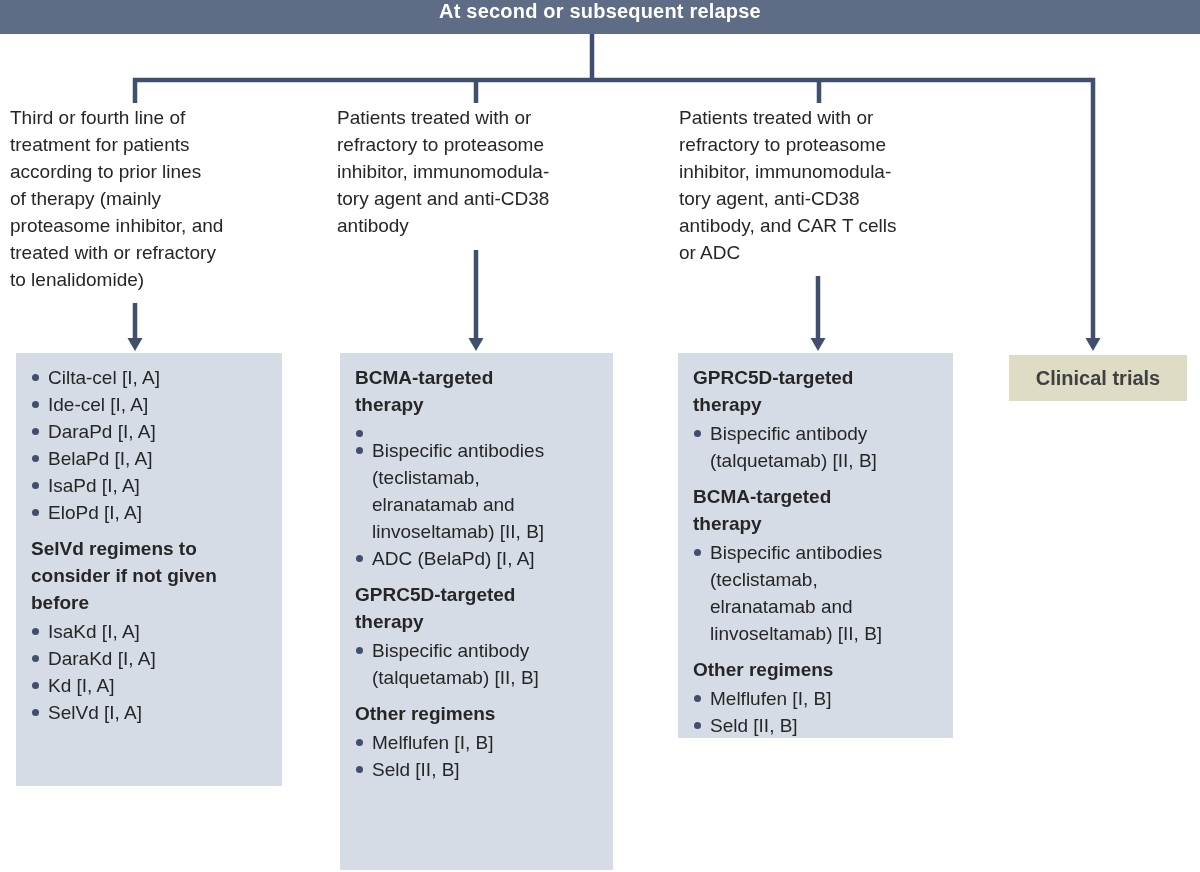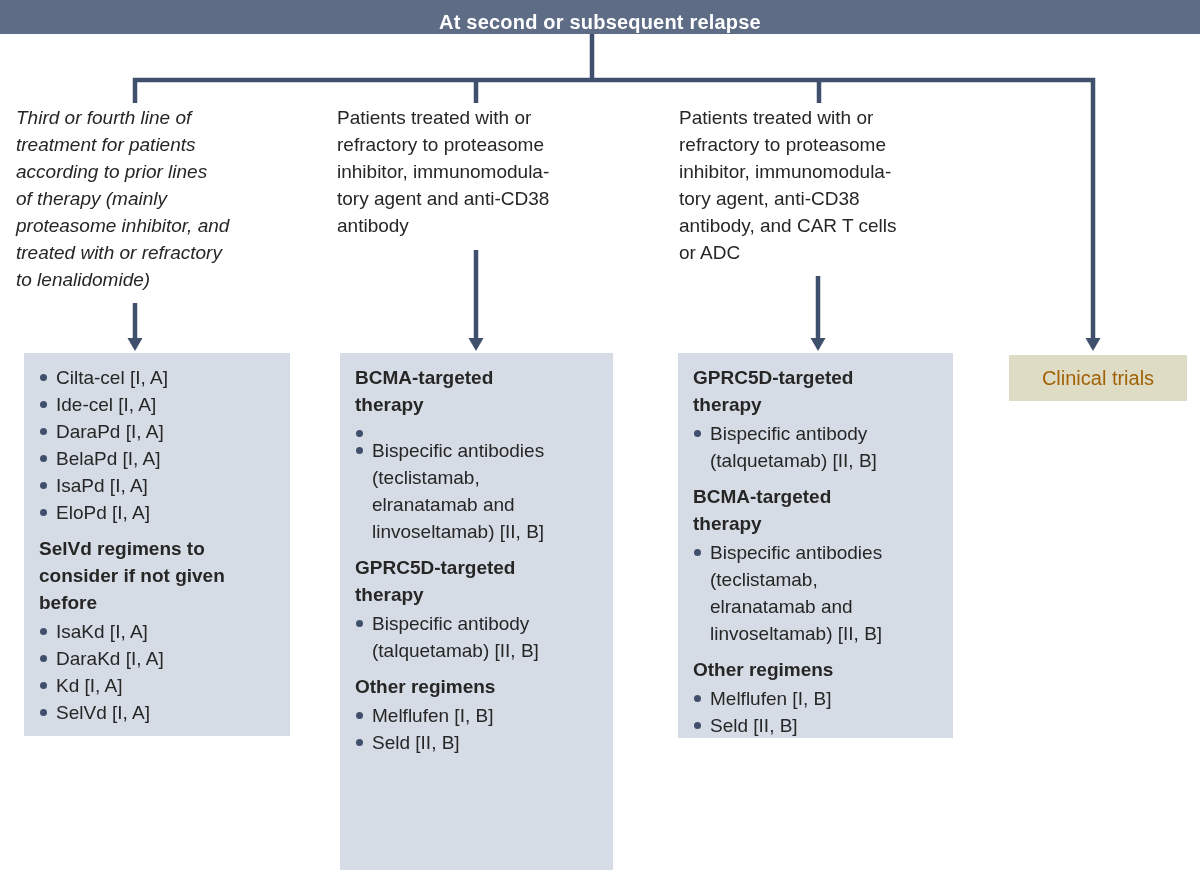--- a/index.html
+++ b/index.html
@@ -12,50 +12,50 @@
     --header-text:#ffffff;
   }
   *{box-sizing:border-box;}
   html,body{margin:0;padding:0;background:#ffffff;}
   .canvas{
     position:relative;width:1200px;height:872px;background:#ffffff;overflow:hidden;
     font-family:"Liberation Sans","DejaVu Sans",sans-serif;color:var(--text);
   }
   .topbar{
     position:absolute;left:0;top:0;width:1200px;height:34px;background:var(--header-bg);
-    display:flex;align-items:flex-end;justify-content:center;
+    display:flex;align-items:flex-start;justify-content:center;
   }
   .topbar span{color:var(--header-text);font-weight:bold;font-size:20px;letter-spacing:.2px;}
   svg.connectors{position:absolute;left:0;top:0;}
   .cline{stroke:var(--line);stroke-width:4.5;fill:none;}
   .chead{fill:var(--line);stroke:none;}
   .branch-text{
     position:absolute;white-space:pre-line;font-size:19px;line-height:27px;color:var(--text);
   }
-  .b1{left:16px;top:104px;width:315px;font-style:italic;}
+  .b1{left:10px;top:104px;width:315px;}
   .b2{left:337px;top:104px;width:305px;}
   .b3{left:679px;top:104px;width:305px;}
   .box{
     position:absolute;background:var(--box-bg);font-size:19px;line-height:27px;
     padding:11px 10px 0 15px;
   }
-  .box1{left:24px;top:353px;width:266px;height:383px;}
+  .box1{left:16px;top:353px;width:266px;height:433px;}
   .box2{left:340px;top:353px;width:273px;height:517px;}
   .box3{left:678px;top:353px;width:275px;height:385px;}
   .box-h{font-weight:bold;white-space:pre-line;margin:9px 0 2px 0;}
   .box .box-h:first-child{margin-top:0;}
   ul.blist{list-style:none;margin:0;padding:0;}
   ul.blist li{display:flex;}
   .dot{flex:none;width:7px;height:7px;border-radius:50%;background:var(--bullet);margin:10px 9px 0 1px;}
   .t{white-space:pre-line;}
   .trials{
     position:absolute;left:1009px;top:355px;width:178px;height:46px;background:var(--trials-bg);
     display:flex;align-items:center;justify-content:center;
   }
-  .trials span{font-weight:normal;font-size:20px;color:#a16207;}
+  .trials span{font-weight:bold;font-size:20px;color:#404040;}
 </style>
 </head>
 <body>
 
 <div class="canvas">
 
   <div class="topbar">
     <span>At second or subsequent relapse</span>
   </div>
 
@@ -155,20 +155,24 @@
       <li>
           <span class="dot"></span>
         </li>
       <li>
           <span class="dot"></span>
           <span class="t">Bispecific antibodies
 (teclistamab,
 elranatamab and
 linvoseltamab) [II, B]</span>
         </li>
+      <li>
+          <span class="dot"></span>
+          <span class="t">ADC (BelaPd) [I, A]</span>
+        </li>
     </ul>
     <div class="box-h">GPRC5D-targeted
 therapy</div>
     <ul class="blist">
       <li>
           <span class="dot"></span>
           <span class="t">Bispecific antibody
 (talquetamab) [II, B]</span>
         </li>
     </ul>

